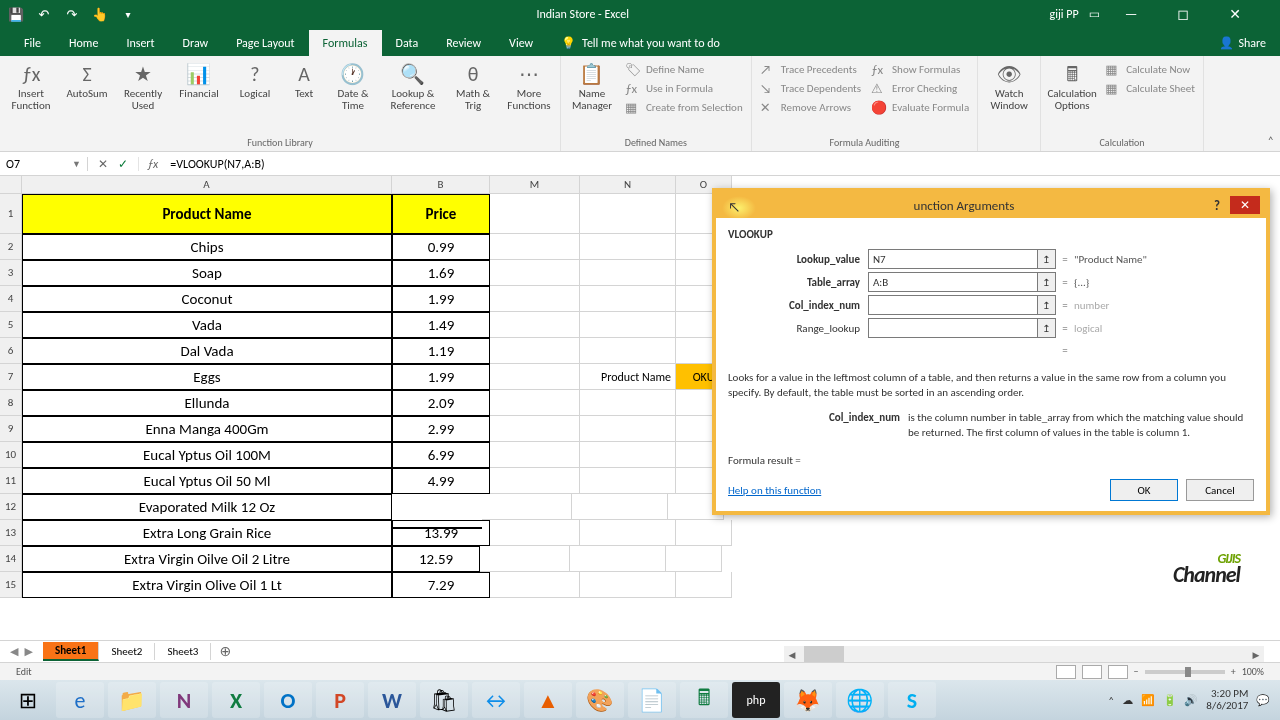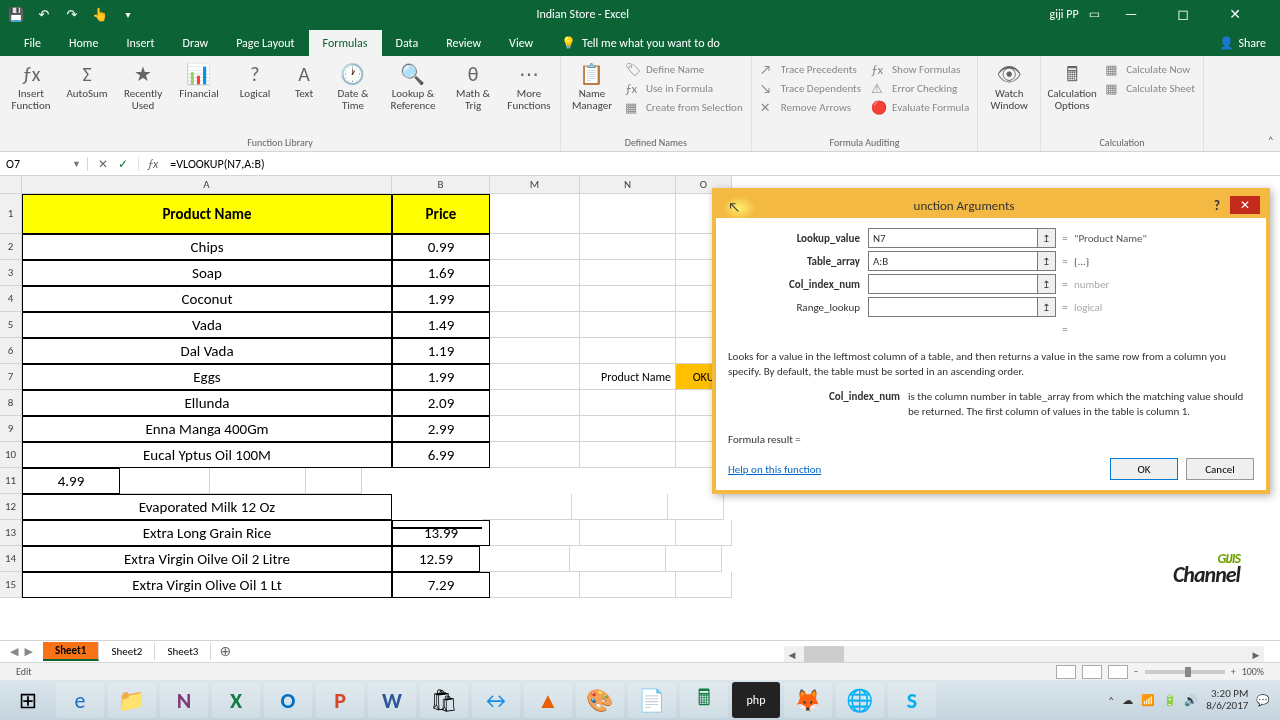--- a/index.html
+++ b/index.html
@@ -392,20 +392,21 @@
         <div class="cell" style="width: 56px;"></div>
       </div>
       <div class="row">
         <div class="cell border" style="width: 370px;">Eucal Yptus Oil 100M</div>
         <div class="cell border" style="width: 98px;">6.99</div>
         <div class="cell" style="width: 90px;"></div>
         <div class="cell" style="width: 96px;"></div>
         <div class="cell" style="width: 56px;"></div>
       </div>
       <div class="row">
+        <div class="cell border" style="width: 370px;">Eucal Yptus Oil 50 Ml</div>
         <div class="cell border" style="width: 98px;">4.99</div>
         <div class="cell" style="width: 90px;"></div>
         <div class="cell" style="width: 96px;"></div>
         <div class="cell" style="width: 56px;"></div>
       </div>
       <div class="row">
         <div class="cell border" style="width: 370px;">Evaporated Milk 12 Oz</div>
         <div class="cell border" style="width: 90px; margin-top: 33px;">1.09</div>
         <div class="cell" style="width: 90px;"></div>
         <div class="cell" style="width: 96px;"></div>
@@ -441,20 +442,21 @@
       <span class="cursor-spot"></span>
       <span style="font-size:14px;position:absolute;left:6px;top:1px;">↖</span>
       <span>unction Arguments</span>
     </div>
     <div class="dbtns">
       <div class="dhelp">?</div>
       <div class="dclose">✕</div>
     </div>
   </div>
   <div class="dialog-body">
+    <div class="func-name">VLOOKUP</div>
     <div id="arg-rows">
         <div class="arg-row">
           <span class="arg-label bold">Lookup_value</span>
           <span class="arg-input">N7</span>
           <span class="arg-ref">↥</span>
           <span class="arg-eq">=</span>
           <span class="arg-val">"Product Name"</span>
         </div>
         <div class="arg-row">
           <span class="arg-label bold">Table_array</span>

